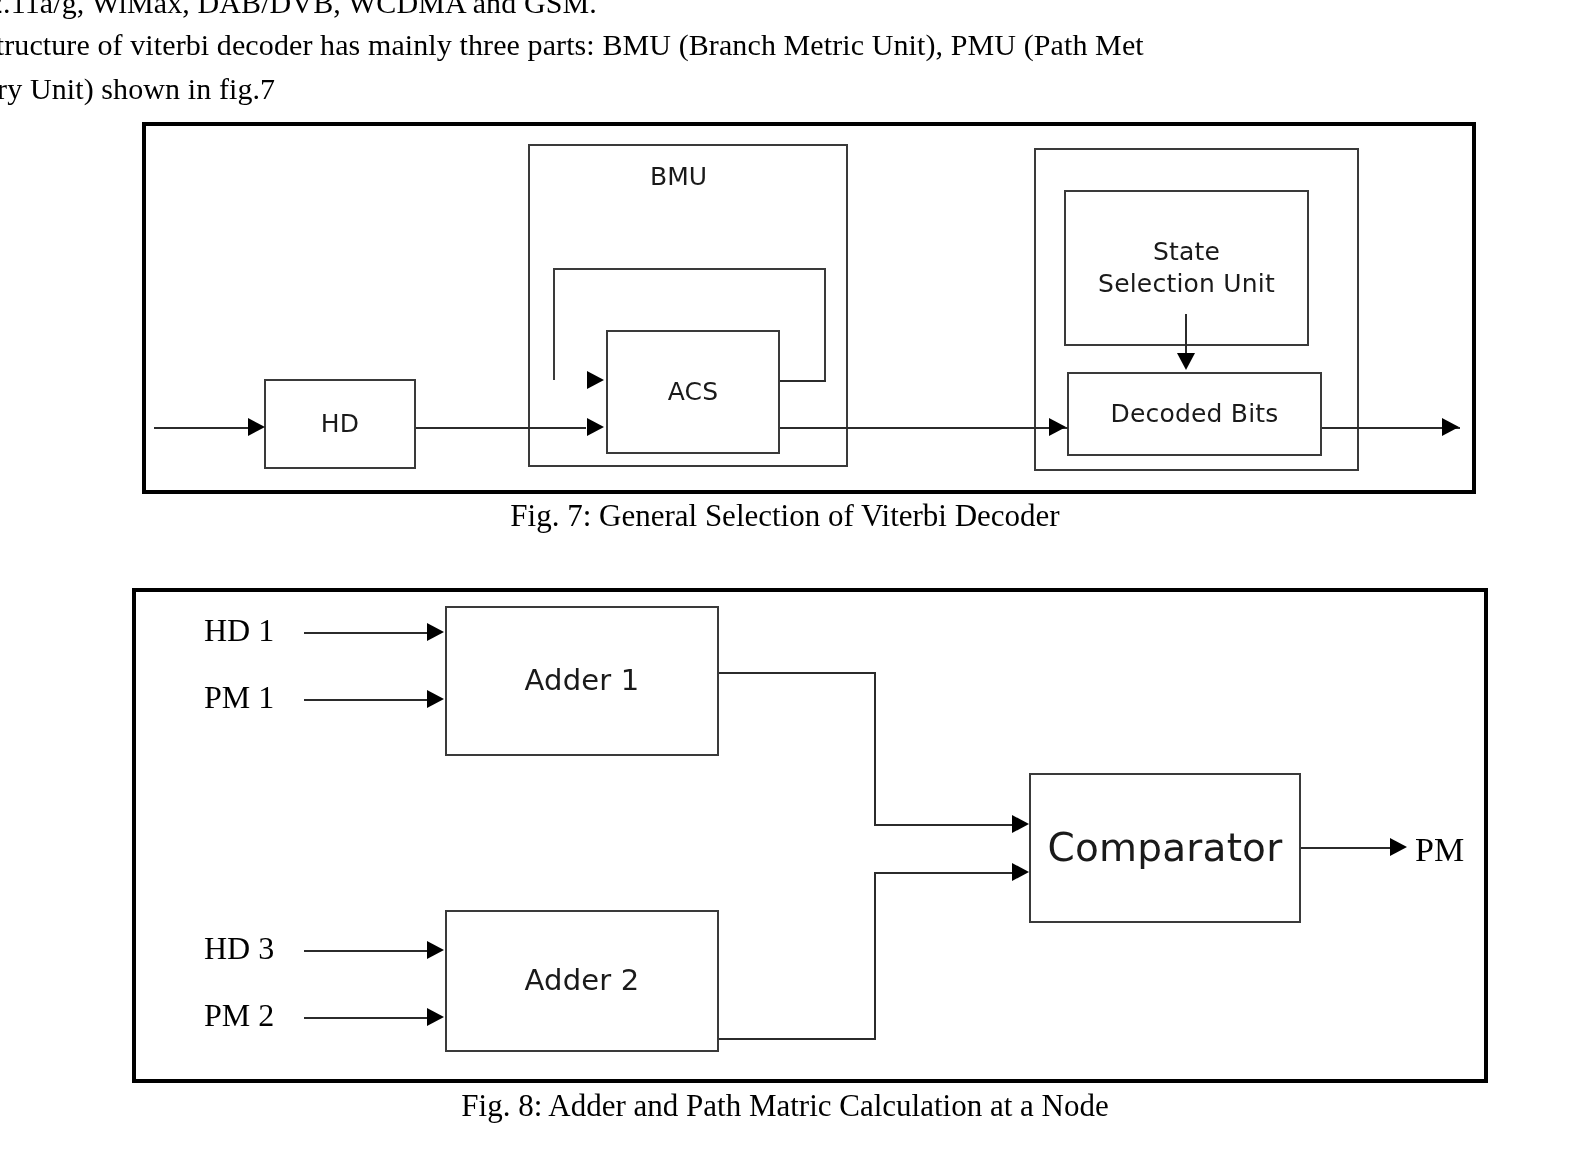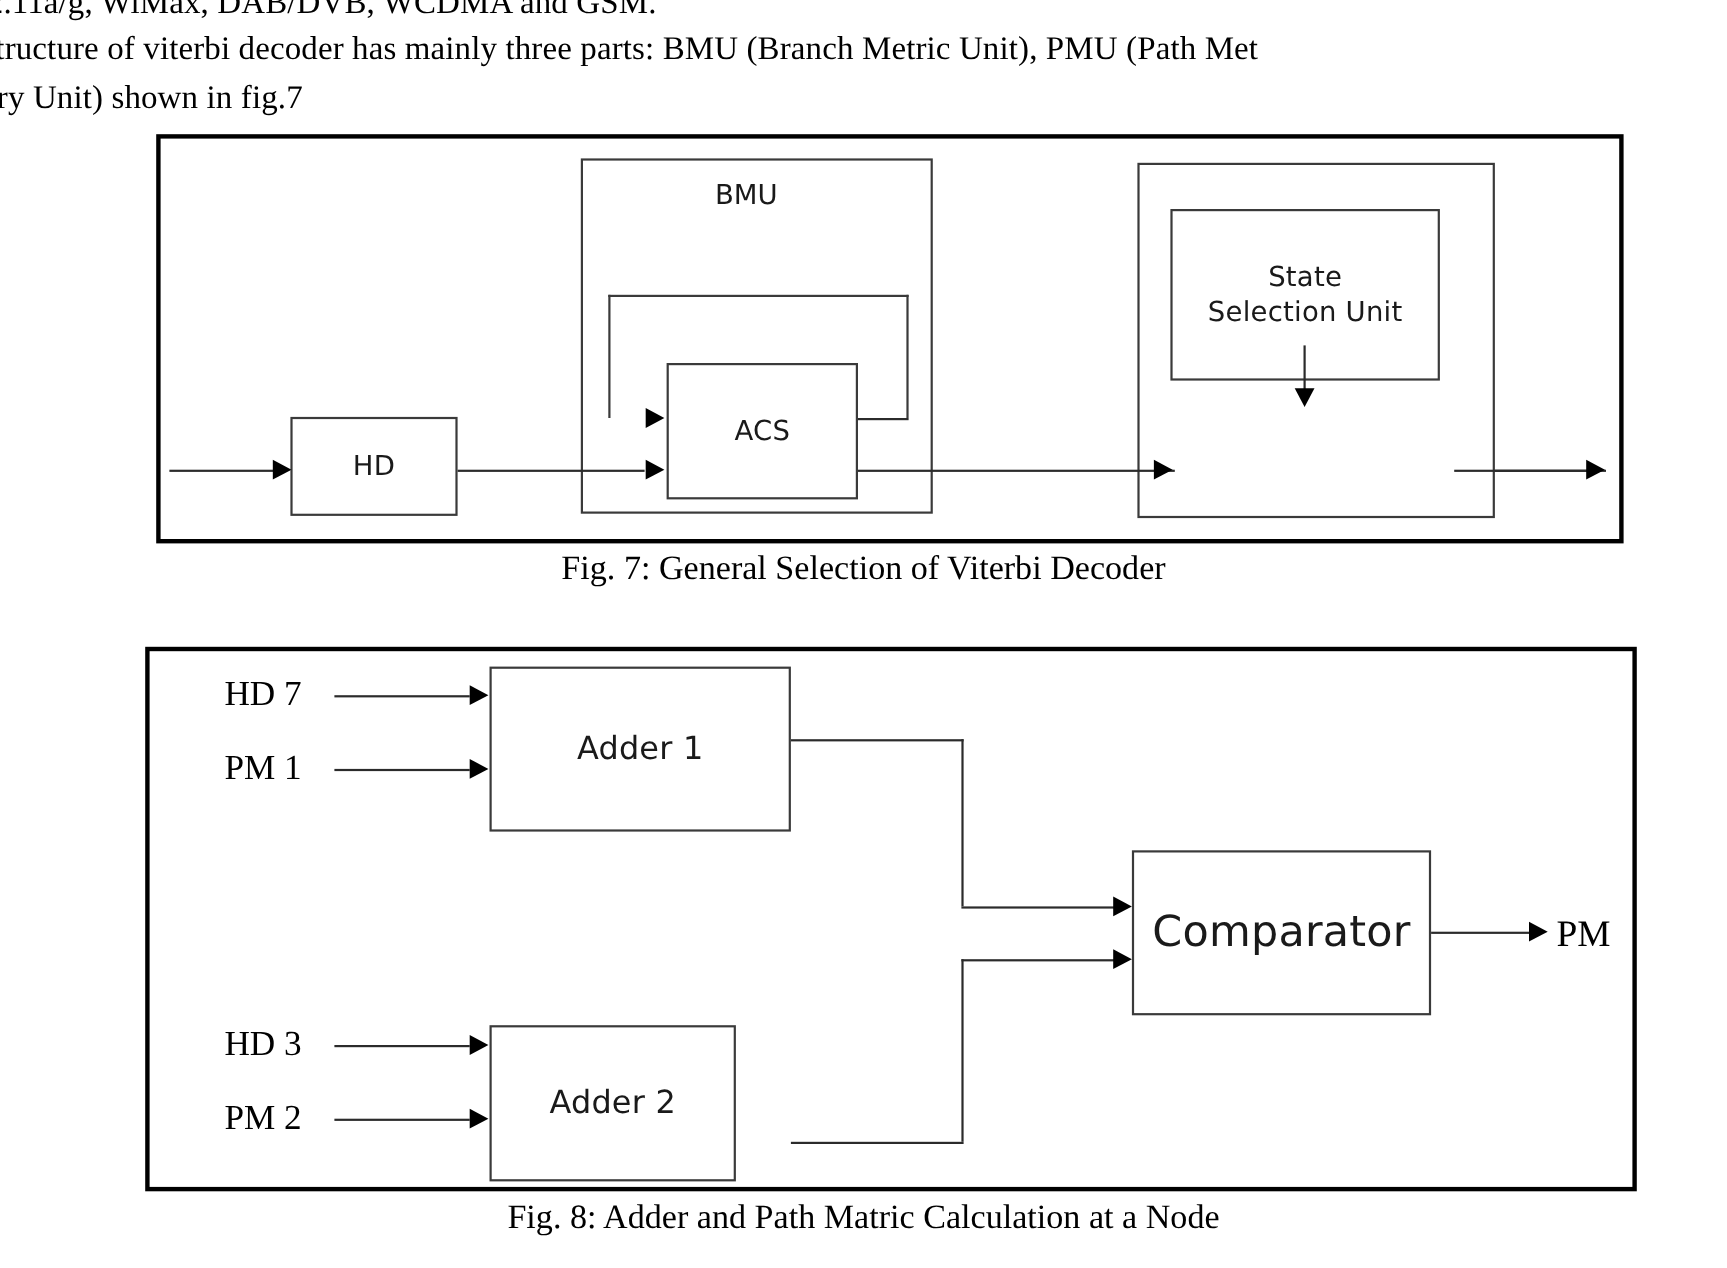--- a/index.html
+++ b/index.html
@@ -152,20 +152,23 @@
       <span class="box-label">HD</span>
     </div>
 
     <div class="box" style="left:888px; top:22px; width:325px; height:323px;"></div>
 
     <div class="box" style="left:918px; top:64px; width:245px; height:156px;">
       <span class="box-label">State
 Selection Unit</span>
     </div>
 
+    <div class="box" style="left:921px; top:246px; width:255px; height:84px;">
+      <span class="box-label">Decoded Bits</span>
+    </div>
 
     <div class="hline" style="left:8px; top:301px; width:96px;"></div>
     <div class="arrow-right" style="left:102px; top:292px;"></div>
 
     <div class="hline" style="left:270px; top:301px; width:170px;"></div>
     <div class="arrow-right" style="left:441px; top:292px;"></div>
 
     <div class="arrow-right" style="left:441px; top:245px;"></div>
 
     <div class="hline" style="left:634px; top:301px; width:288px;"></div>
@@ -182,29 +185,29 @@
   </div>
 
   <div class="caption" id="figure7-caption">Fig. 7: General Selection of Viterbi Decoder</div>
 
   <div class="figure-frame" id="figure8-frame">
 
     <div class="box" style="left:309px; top:14px; width:274px; height:150px;">
       <span class="box-label" style="font-size:29px;">Adder 1</span>
     </div>
 
-    <div class="box" style="left:309px; top:340px; width:224px; height:142px;">
+    <div class="box" style="left:309px; top:318px; width:274px; height:142px;">
       <span class="box-label" style="font-size:29px;">Adder 2</span>
     </div>
 
     <div class="box" style="left:893px; top:181px; width:272px; height:150px;">
       <span class="box-label" style="font-size:39px;">Comparator</span>
     </div>
 
-    <div class="side-label" style="left:68px; top:20px;">HD 7</div>
+    <div class="side-label" style="left:68px; top:20px;">HD 1</div>
     <div class="side-label" style="left:68px; top:87px;">PM 1</div>
     <div class="side-label" style="left:68px; top:338px;">HD 3</div>
     <div class="side-label" style="left:68px; top:405px;">PM 2</div>
 
     <div class="side-label" style="left:1279px; top:239px; font-size:34px;">PM</div>
 
     <div class="hline" style="left:168px; top:40px; width:123px;"></div>
     <div class="arrow-right" style="left:291px; top:31px;"></div>
 
     <div class="hline" style="left:168px; top:107px; width:123px;"></div>

